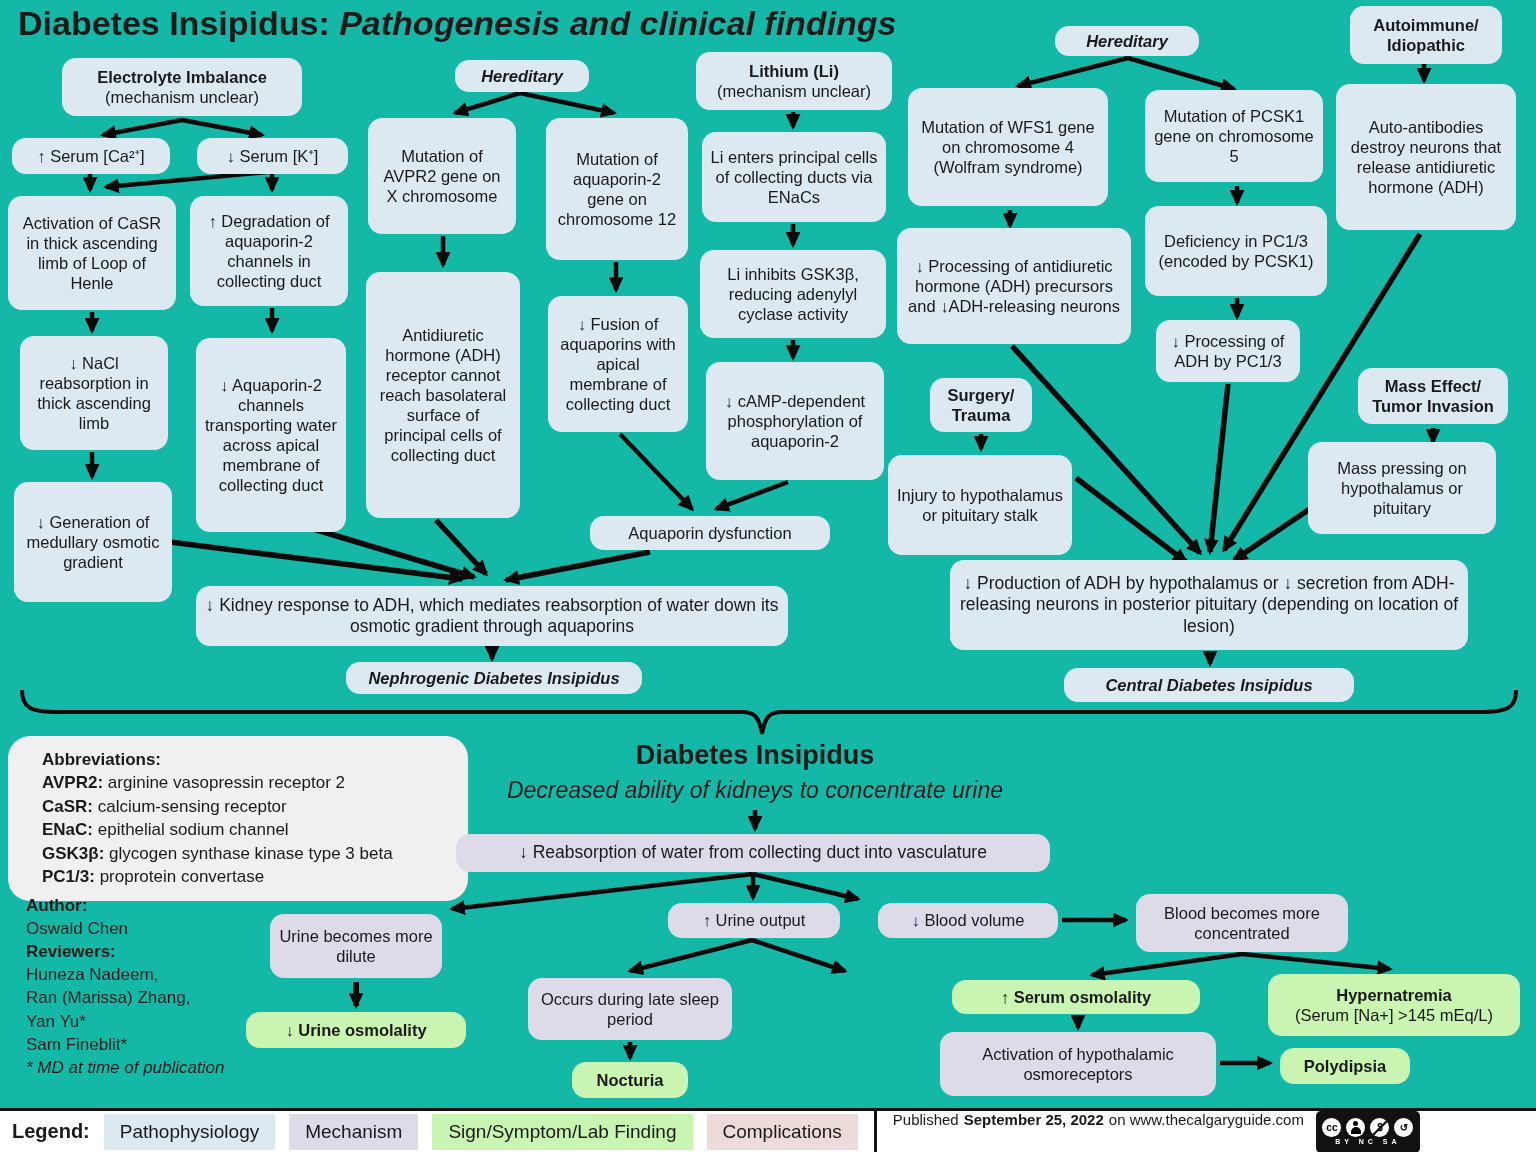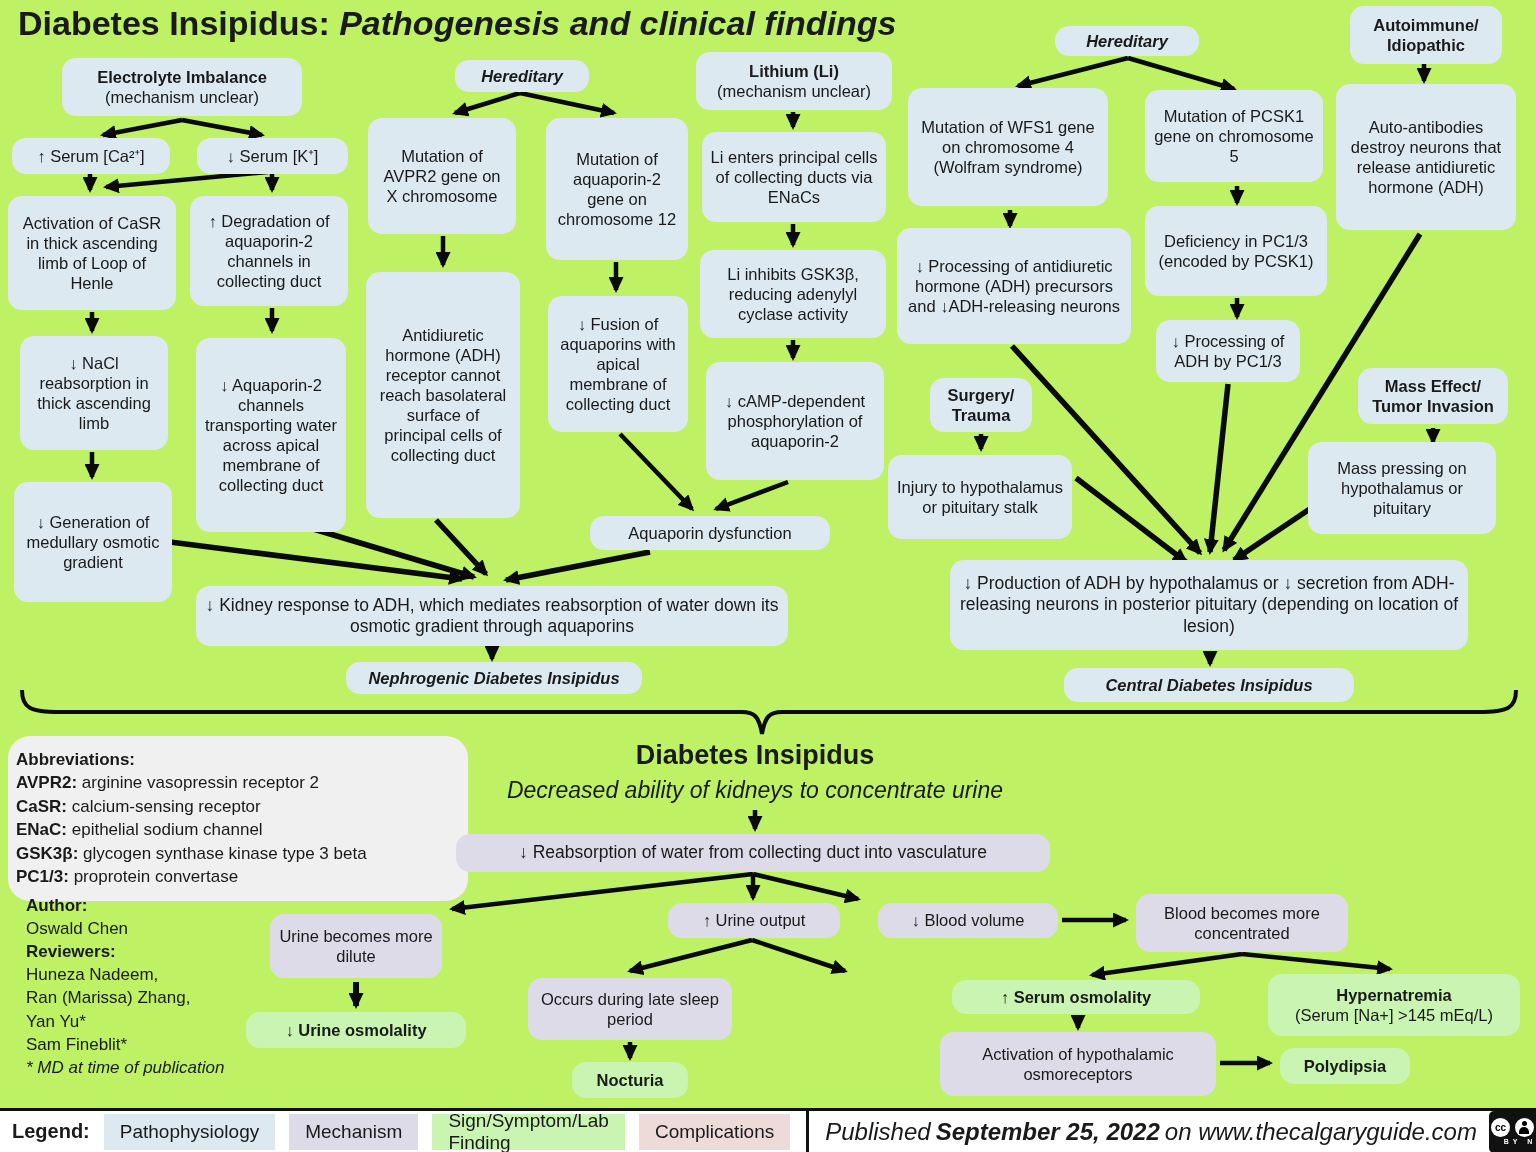--- a/index.html
+++ b/index.html
@@ -1,50 +1,50 @@
 <!DOCTYPE html>
 <html><head>
 <meta charset="utf-8">
 <style>
   html,body{margin:0;padding:0;background:#ffffff;}
   #canvas{
     position:relative;width:1536px;height:1152px;overflow:hidden;
-    font-family:"Liberation Sans",sans-serif;color:#1a1a1a;background:#bef264;
+    font-family:"Liberation Sans",sans-serif;color:#1a1a1a;background:#14b8a6;
   }
   #arrows{position:absolute;left:0;top:0;width:1536px;height:1152px;}
   .node{
     position:absolute;border-radius:14px;display:flex;flex-direction:column;
     align-items:center;justify-content:center;text-align:center;
     font-size:16.5px;line-height:1.22;padding:4px 8px;box-sizing:border-box;
   }
   .patho{background:#dce9f1;}
   .mech{background:#dedbe8;}
   .sign{background:#c9f4b1;}
   .b{font-weight:bold;}
   .hdr{font-weight:bold;font-style:italic;}
   #main-title{position:absolute;left:18px;top:4px;font-size:34px;font-weight:bold;white-space:nowrap;}
   #main-title .it{font-style:italic;}
   #abbrev{
     position:absolute;left:8px;top:736px;width:460px;background:#f0f0f0;
-    border-radius:22px;padding:12px 8px;box-sizing:border-box;
+    border-radius:22px;padding:12px 34px;box-sizing:border-box;
     font-size:17px;line-height:1.38;text-align:left;
   }
   #credits{position:absolute;left:10px;top:894px;font-size:17px;line-height:1.36;margin-left:16px;}
   #credits .foot{font-style:italic;}
   #di-title{position:absolute;left:495px;top:740px;width:520px;text-align:center;font-size:27px;font-weight:bold;}
   #di-sub{position:absolute;left:420px;top:777px;width:670px;text-align:center;font-size:23px;font-style:italic;}
   #legendbar{
     position:absolute;left:0;top:1108px;width:1536px;height:44px;background:#ffffff;
     border-top:3px solid #111;box-sizing:border-box;display:flex;align-items:center;
   }
   #legendbar .ltitle{font-weight:bold;font-size:20px;margin-left:12px;}
   .chip{display:inline-flex;align-items:center;justify-content:center;height:36px;
     font-size:19px;padding:0 16px;margin-left:14px;}
-  #pubblock{display:flex;align-items:center;height:100%;border-left:3px solid #111;
-    margin-left:16px;padding-left:16px;font-size:24px;white-space:nowrap;font-style:italic;}
+  #pubblock{display:flex;align-items:flex-start;height:100%;border-left:3px solid #111;
+    margin-left:16px;padding-left:16px;font-size:15px;white-space:nowrap;}
   #pubblock .pd{font-weight:bold;margin:0 5px;}
   #ccbadge{margin-left:12px;background:#111;border-radius:5px;border:2px solid #111;
     width:100px;height:38px;display:flex;flex-direction:column;align-items:center;justify-content:center;}
   .ccrow{display:flex;gap:5px;align-items:center;}
   .ccc{width:19px;height:19px;border-radius:50%;background:#fff;color:#000;display:flex;
     align-items:center;justify-content:center;font-size:10px;font-weight:bold;position:relative;overflow:hidden;}
   .ccc .head{position:absolute;top:3px;left:7px;width:5px;height:5px;border-radius:50%;background:#000;}
   .ccc .torso{position:absolute;top:9px;left:4.5px;width:10px;height:7px;border-radius:5px 5px 0 0;background:#000;}
   .ccc.nc::after{content:"";position:absolute;left:-2px;top:8.5px;width:24px;height:2px;background:#000;transform:rotate(-45deg);}
   .cclab{color:#fff;font-size:7px;letter-spacing:4px;margin-top:1px;font-weight:bold;}
@@ -154,21 +154,21 @@
   <div class="node patho" style="left:908px;top:88px;width:200px;height:118px">Mutation of WFS1 gene on chromosome 4 (Wolfram syndrome)</div>
   <div class="node patho" style="left:1145px;top:90px;width:178px;height:92px">Mutation of PCSK1 gene on chromosome 5</div>
   <div class="node patho" style="left:897px;top:228px;width:234px;height:116px">↓ Processing of antidiuretic hormone (ADH) precursors and ↓ADH-releasing neurons</div>
   <div class="node patho" style="left:1145px;top:206px;width:182px;height:90px">Deficiency in PC1/3 (encoded by PCSK1)</div>
   <div class="node patho" style="left:1156px;top:320px;width:144px;height:62px">↓ Processing of ADH by PC1/3</div>
 
   <div class="node patho" style="left:930px;top:378px;width:102px;height:54px">
     <span class="b">Surgery/</span>
     <span class="b">Trauma</span>
   </div>
-  <div class="node patho" style="left:888px;top:455px;width:184px;height:84px">Injury to hypothalamus or pituitary stalk</div>
+  <div class="node patho" style="left:888px;top:455px;width:184px;height:100px">Injury to hypothalamus or pituitary stalk</div>
 
   <div class="node patho" style="left:1350px;top:6px;width:152px;height:58px">
     <span class="b">Autoimmune/</span>
     <span class="b">Idiopathic</span>
   </div>
   <div class="node patho" style="left:1336px;top:84px;width:180px;height:146px">Auto-antibodies destroy neurons that release antidiuretic hormone (ADH)</div>
 
   <div class="node patho" style="left:1358px;top:368px;width:150px;height:56px">
     <span class="b">Mass Effect/</span>
     <span class="b">Tumor Invasion</span>

